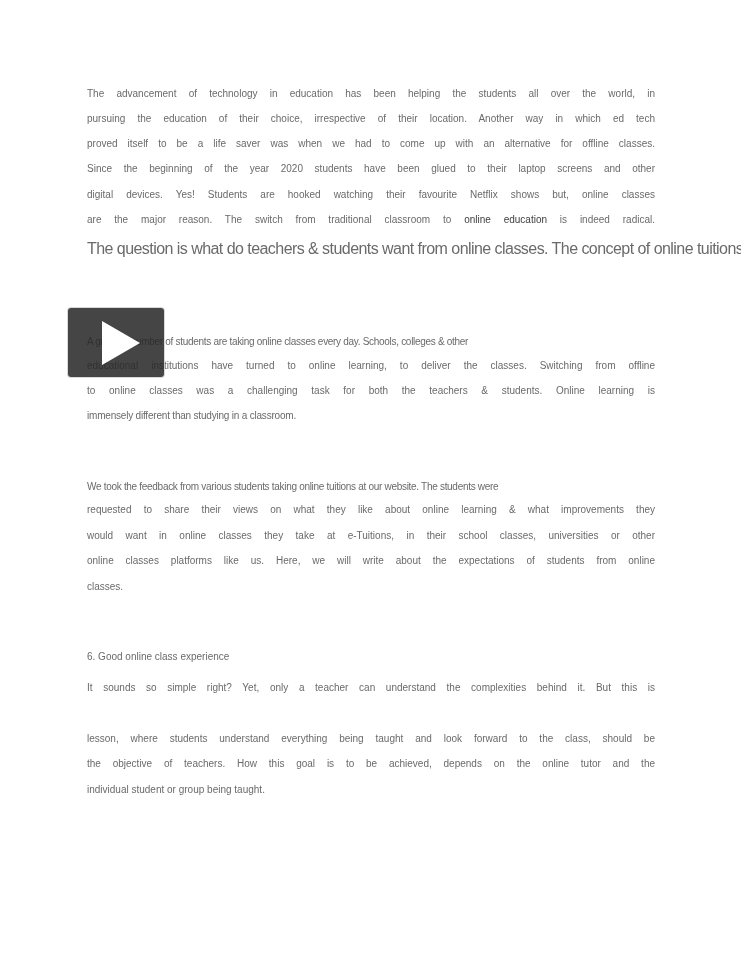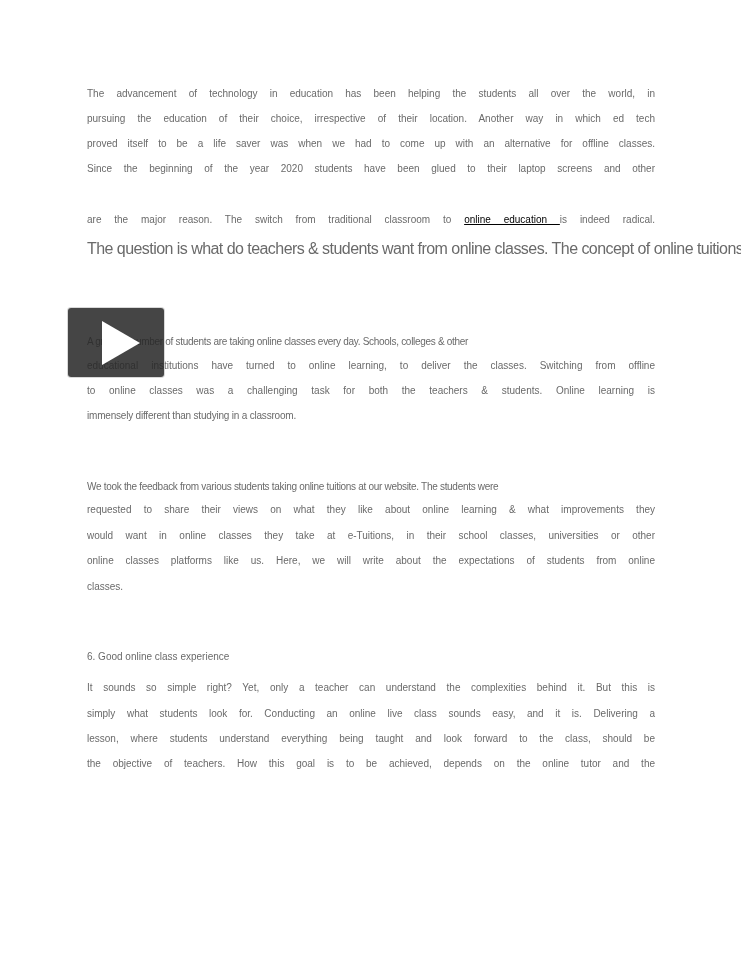--- a/index.html
+++ b/index.html
@@ -7,21 +7,21 @@
     width: 741px; height: 960px; background: #ffffff; position: relative; overflow: hidden;
     font-family: "Liberation Sans", sans-serif; color: #6b6b6b;
   }
   .page { position: absolute; left: 0; top: 0; width: 741px; height: 960px; }
   .line {
     position: absolute; left: 87px; width: 568px; font-size: 10px; line-height: 16px;
     white-space: nowrap; color: #6a6a6a;
   }
   .line.just { text-align: justify; text-align-last: justify; }
   .line.cond { font-size: 16px; letter-spacing: -0.55px; }
-  .link { text-decoration: underline; color: #000000; cursor: pointer; }
+  .link { color: #404040; cursor: pointer; }
   .play-overlay {
     position: absolute; left: 68px; top: 308px; width: 96px; height: 69px;
     background: rgba(38,38,38,0.86); border-radius: 3px;
     box-shadow: 0 0 0 1px rgba(200,200,200,0.7);
     cursor: pointer;
   }
   .play-overlay .tri {
     position: absolute; left: 34px; top: 13px; width: 0; height: 0;
     border-top: 22px solid transparent; border-bottom: 22px solid transparent;
     border-left: 38px solid #ffffff;
@@ -29,39 +29,40 @@
 </style>
 </head>
 <body>
 
 <div class="page">
 
   <div class="line just" style="top:86px">The advancement of technology in education has been helping the students all over the world, in</div>
   <div class="line just" style="top:111px">pursuing the education of their choice, irrespective of their location. Another way in which ed tech</div>
   <div class="line just" style="top:136px">proved itself to be a life saver was when we had to come up with an alternative for offline classes.</div>
   <div class="line just" style="top:161px">Since the beginning of the year 2020 students have been glued to their laptop screens and other</div>
+  <div class="line just" style="top:187px">digital devices. Yes! Students are hooked watching their favourite Netflix shows but, online classes</div>
   <div class="line just" style="top:212px">
     <span>are the major reason. The switch from traditional classroom to </span><span class="link">online education </span><span>is indeed radical.</span>
   </div>
   <div class="line cond" style="top:241px">The question is what do teachers &amp; students want from online classes. The concept of online tuitions</div>
 
   <div class="line" style="top:334px; letter-spacing:-0.3px">A growing number of students are taking online classes every day. Schools, colleges &amp; other</div>
   <div class="line just" style="top:358px">educational institutions have turned to online learning, to deliver the classes. Switching from offline</div>
   <div class="line just" style="top:383px">to online classes was a challenging task for both the teachers &amp; students. Online learning is</div>
   <div class="line" style="top:408px; letter-spacing:-0.2px">immensely different than studying in a classroom.</div>
 
   <div class="line" style="top:479px; letter-spacing:-0.3px">We took the feedback from various students taking online tuitions at our website. The students were</div>
   <div class="line just" style="top:502px">requested to share their views on what they like about online learning &amp; what improvements they</div>
   <div class="line just" style="top:528px">would want in online classes they take at e-Tuitions, in their school classes, universities or other</div>
   <div class="line just" style="top:553px">online classes platforms like us. Here, we will write about the expectations of students from online</div>
   <div class="line" style="top:579px">classes.</div>
 
   <div class="line" style="top:649px">6. Good online class experience</div>
   <div class="line just" style="top:680px">It sounds so simple right? Yet, only a teacher can understand the complexities behind it. But this is</div>
-  <div class="line just" style="top:706px">simply what students look for. Conducting an online live class sounds easy, and it is. Delivering a</div>
   <div class="line just" style="top:731px">lesson, where students understand everything being taught and look forward to the class, should be</div>
   <div class="line just" style="top:756px">the objective of teachers. How this goal is to be achieved, depends on the online tutor and the</div>
+  <div class="line" style="top:782px">individual student or group being taught.</div>
 
   <div class="play-overlay">
     <div class="tri"></div>
   </div>
 
 </div>
 
 </body></html>

